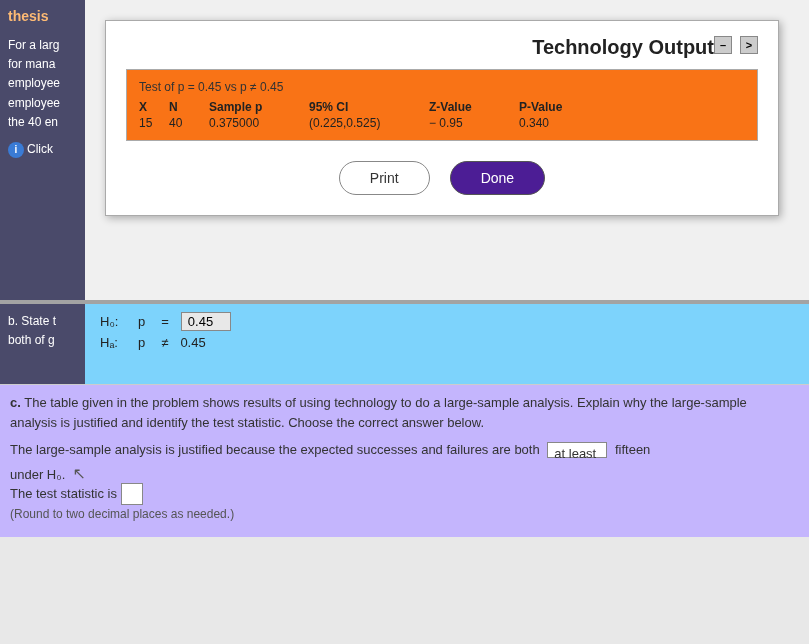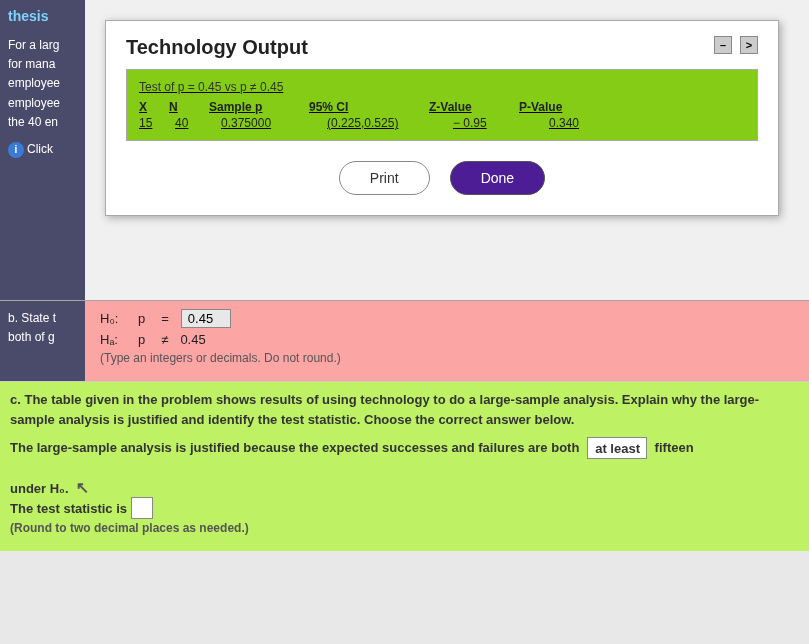--- a/index.html
+++ b/index.html
@@ -22,21 +22,21 @@
       position: relative;
       background: white;
       border: 1px solid #aaa;
       margin: 10px 15px 10px 10px;
       padding: 15px 20px 20px 20px;
       box-shadow: 2px 2px 8px rgba(0,0,0,0.3);
     }
 
     .modal-header {
       display: flex;
-      justify-content: space-between;
+      justify-content: flex-end;
       align-items: flex-start;
       margin-bottom: 10px;
     }
 
     .modal-title {
       font-size: 20px;
       font-weight: bold;
       color: #222;
     }
 
@@ -54,23 +54,22 @@
       display: flex;
       align-items: center;
       justify-content: center;
       font-size: 11px;
       font-weight: bold;
     }
 
     .tech-output-box {
       border: 1px solid #aaa;
       padding: 10px 12px;
-      background: #84cc16;
+      background: #f97316;
       margin-bottom: 20px;
-      text-decoration: underline;
     }
 
     .test-header-row {
       font-size: 12px;
       margin-bottom: 6px;
       color: #333;
     }
 
     .col-label {
       font-weight: bold;
@@ -173,33 +172,32 @@
     }
 
     .inline-answer-row {
       display: flex;
       align-items: center;
       font-size: 13px;
       color: #333;
       line-height: 1.5;
       flex-wrap: wrap;
       gap: 0;
-      margin-bottom: 19px;
+      margin-bottom: 4px;
     }
 
     .answer-box {
       border: 1px solid #888;
       background: white;
       padding: 1px 8px;
       font-size: 13px;
       min-width: 60px;
-      height: 22px;
+      height: 16px;
       display: inline-block;
       margin: 0 4px;
-      text-align: right;
     }
 
     .test-statistic-row {
       display: flex;
       align-items: center;
       font-size: 13px;
       color: #333;
       margin-bottom: 2px;
     }
 
@@ -216,52 +214,52 @@
       width: 85px;
       min-width: 85px;
       background: #4a4a6a;
       padding: 8px;
       color: white;
     }
 
     .right-col {
       flex: 1;
       padding: 8px 15px;
-      background: #fca5a5;
+      background: #7dd3fc;
     }
 
     .columns-header {
       display: grid;
       grid-template-columns: 30px 40px 100px 120px 90px 80px;
       gap: 0;
       margin-bottom: 2px;
     }
 
     .columns-values {
       display: grid;
       grid-template-columns: 30px 40px 100px 120px 90px 80px;
-      gap: 6px;
+      gap: 0;
     }
 
     .col-cell {
       font-size: 12px;
       padding-right: 8px;
     }
   </style>
 </head>
 <body>
 
 <div class="outer-container">
 
   <div style="display:flex; flex-direction:column; width:809px;">
 
     <div style="display:flex; width:100%;">
 
       <div class="left-col" style="min-height:300px;">
-        <div style="font-size:14px; font-weight:bold; color:#7dd3fc; margin-bottom:12px;">thesis</div>
+        <div style="font-size:14px; font-weight:bold; color:#fdba74; margin-bottom:12px;">thesis</div>
         <div style="font-size:12px; color:white; line-height:1.6;">
           <div>For a larg</div>
           <div>for mana</div>
           <div>employee</div>
           <div>employee</div>
           <div>the 40 en</div>
           <div style="margin-top:8px; display:flex; align-items:center;">
             <span style="display:inline-flex;align-items:center;justify-content:center;width:16px;height:16px;border-radius:50%;background:#3a7bd5;color:white;font-size:10px;font-weight:bold;margin-right:3px;">i</span>
             <span style="font-size:12px; color:white; cursor:pointer;">Click</span>
           </div>
@@ -299,21 +297,21 @@
           </div>
 
           <div class="modal-buttons">
             <button class="btn-print">Print</button>
             <button class="btn-done">Done</button>
           </div>
         </div>
       </div>
     </div>
 
-    <div style="display:flex; width:100%; border-top:1px solid #a3a3a3;">
+    <div style="display:flex; width:100%; border-top:4px solid #a3a3a3;">
       <div class="left-col" style="min-height:80px;">
         <div style="font-size:12px; color:white; line-height:1.6;">
           <div>b. State t</div>
           <div>both of g</div>
         </div>
       </div>
       <div class="right-col">
 
         <div class="hypothesis-row">
           <span class="hyp-label">H₀:</span>
@@ -321,26 +319,25 @@
           <span class="hyp-symbol">=</span>
           <span class="hyp-value-box">0.45</span>
         </div>
 
         <div class="hypothesis-row">
           <span class="hyp-label">Hₐ:</span>
           <span class="hyp-var">p</span>
           <span class="hyp-symbol">≠</span>
           <span class="hyp-value">0.45</span>
         </div>
-        <div class="type-note">(Type an integers or decimals. Do not round.)</div>
       </div>
     </div>
 
     <div style="display:flex; width:100%; border-top:1px solid #ccc;">
-      <div style="flex:1; padding:8px 15px 8px 10px; background:#bef264;font-weight:bold;">
+      <div style="flex:1; padding:8px 15px 8px 10px; background:#c4b5fd;">
         <div class="part-c-text">
           <strong>c.</strong>
           <span>The table given in the problem shows results of using technology to do a large-sample analysis. Explain why the large-sample analysis is justified and identify the test statistic. Choose the correct answer below.</span>
         </div>
 
         <div class="inline-answer-row">
           <span>The large-sample analysis is justified because the expected successes and failures are both</span>
           &nbsp;
           <span class="answer-box" style="border:1px solid #888; background:white; padding:1px 6px; font-size:13px; display:inline-block; min-width:60px;">at least</span>
           &nbsp;

